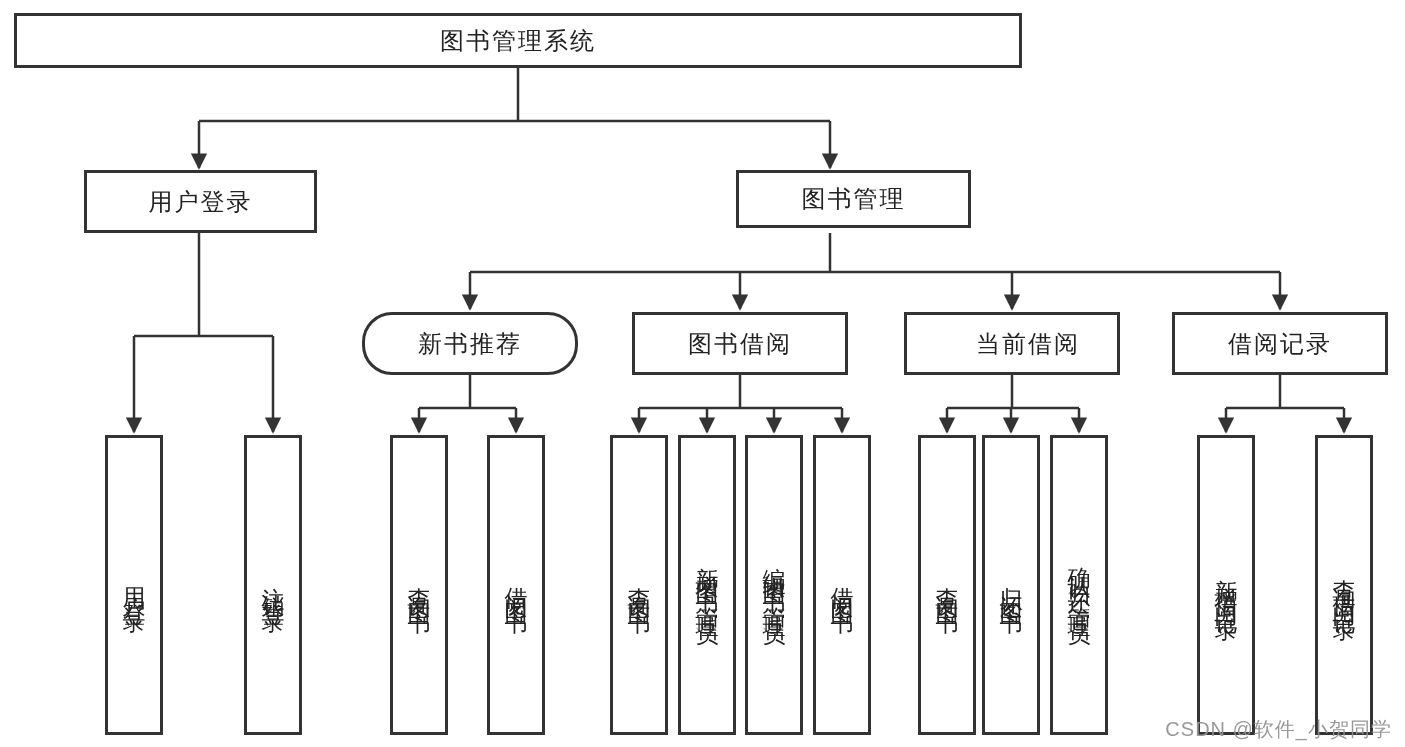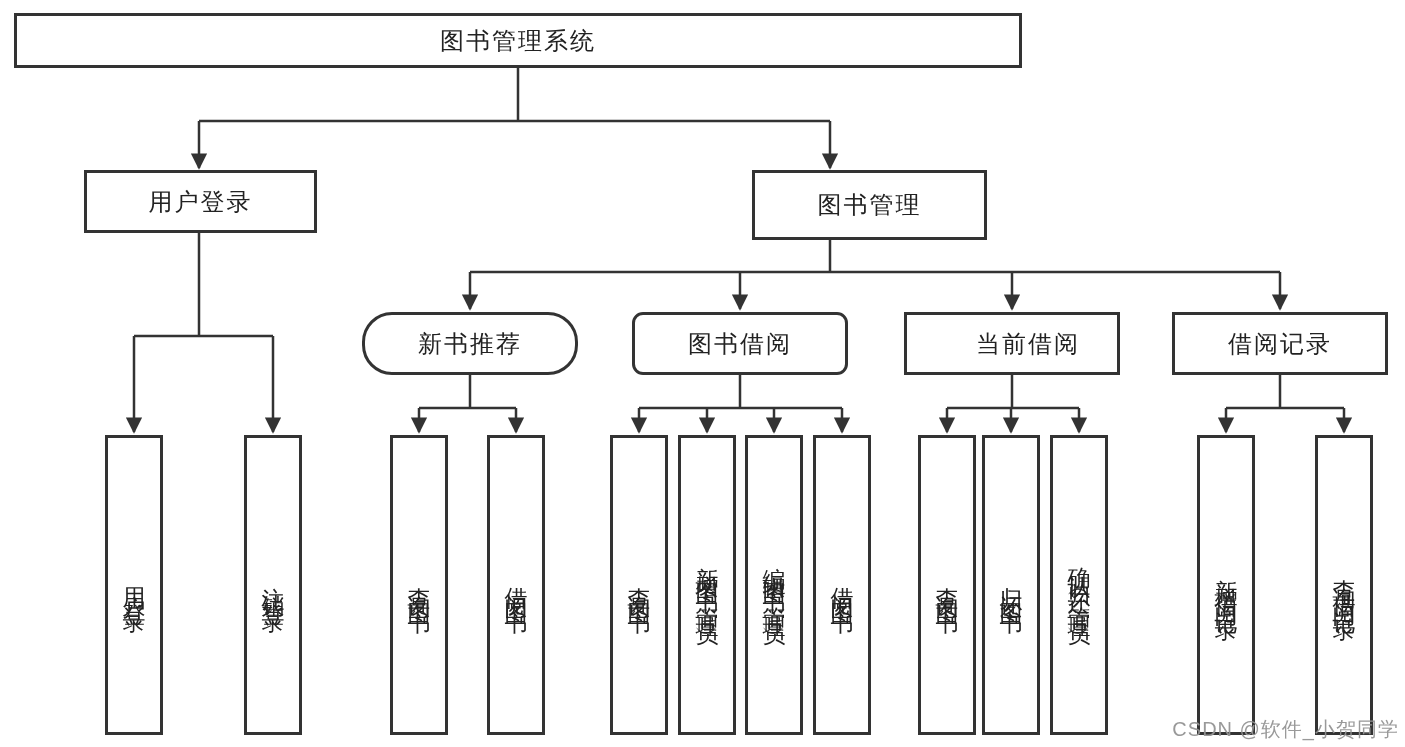--- a/index.html
+++ b/index.html
@@ -41,37 +41,37 @@
     writing-mode: vertical-rl;
     text-orientation: mixed;
     font-size: 23px;
     letter-spacing: 8px;
     line-height: 1;
     white-space: nowrap;
   }
   
   .n-root  { left: 14px;   top: 13px;  width: 1008px; height: 55px; }
   .n-l2a   { left: 84px;   top: 170px; width: 233px;  height: 63px; }
-  .n-l2b   { left: 752px;  top: 170px; width: 235px;  height: 70px; }
+  .n-l2b   { left: 736px;  top: 170px; width: 235px;  height: 58px; }
   .n-l3    { top: 312px; width: 216px; height: 63px; }
   .n-l3a   { left: 362px; border-radius: 30px; }
-  .n-l3b   { left: 632px; border-radius: 11px; }
+  .n-l3b   { left: 632px; }
   .n-l3c   { left: 904px; padding-left: 32px; }
   .n-l3d   { left: 1172px; }
   .leaf    { top: 435px; width: 58px; height: 300px; }
   .lf-1a { left: 105px; }  .lf-1b { left: 244px; }
   .lf-2a { left: 390px; }  .lf-2b { left: 487px; }
   .lf-3a { left: 610px; }  .lf-3b { left: 678px; }
   .lf-3c { left: 745px; }  .lf-3d { left: 813px; }
   .lf-4a { left: 918px; }  .lf-4b { left: 982px; }
   .lf-4c { left: 1050px; }
   .lf-5a { left: 1197px; } .lf-5b { left: 1315px; }
   .watermark {
     position: absolute;
-    right: 6px;
+    right: 13px;
     bottom: 4px;
     font-size: 20px;
     color: rgba(148, 148, 148, 0.95);
     letter-spacing: 1px;
     white-space: nowrap;
   }
 </style>
 </head>
 <body>
 

